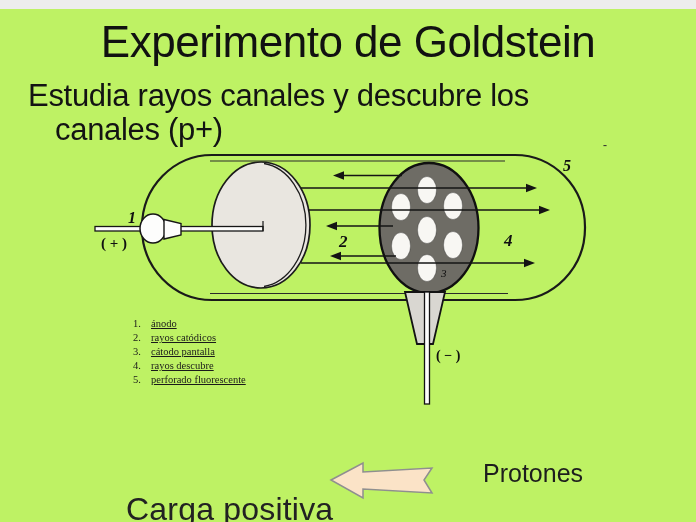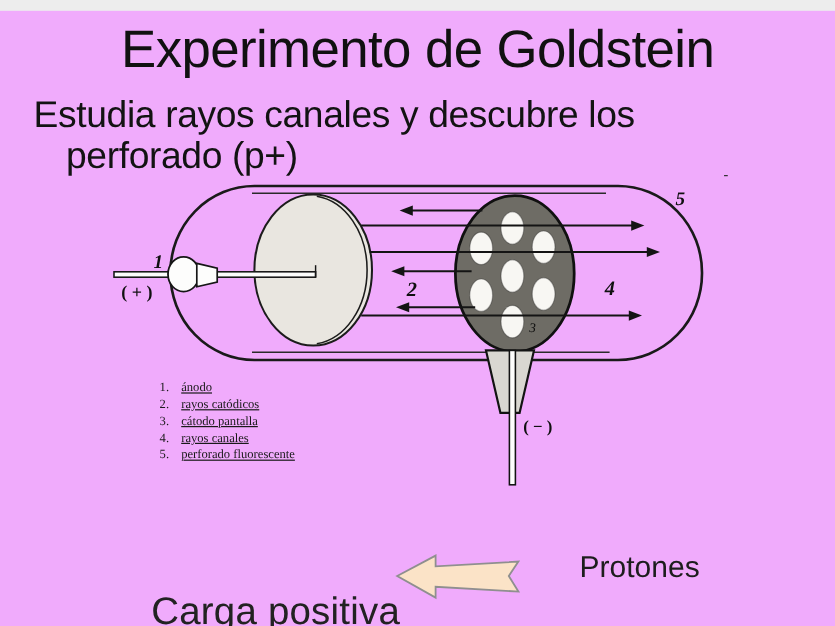--- a/index.html
+++ b/index.html
@@ -1,17 +1,17 @@
 <!DOCTYPE html>
 <html><head>
 <meta charset="utf-8">
 <style>
   html,body{margin:0;padding:0;background:#888;}
   #slide{
-    position:relative;width:696px;height:522px;background:#f0abfc;
+    position:relative;width:696px;height:522px;background:#bef264;
     overflow:hidden;font-family:"Liberation Sans",sans-serif;color:#151515;
   }
   #top-strip{position:absolute;left:0;top:0;width:696px;height:9px;background:#ededed;}
   #page-title{
     position:absolute;left:0;top:18px;width:696px;text-align:center;
     font-size:44px;line-height:48px;font-weight:400;letter-spacing:-0.5px;color:#111;
     white-space:nowrap;
   }
   #subtitle{
     position:absolute;left:28px;top:79px;font-size:31px;line-height:34px;
@@ -41,21 +41,21 @@
 <body>
 
 <div id="slide">
 
   <div id="top-strip"></div>
 
   <div id="page-title">Experimento de Goldstein</div>
 
   <div id="subtitle">
     <div class="line1">Estudia rayos canales y descubre los</div>
-    <div class="line2">perforado (p+)</div>
+    <div class="line2">canales (p+)</div>
   </div>
 
   <svg id="diagram-svg" width="545" height="280" viewBox="0 0 545 280">
 
     <rect x="62" y="15" width="443" height="145" rx="70" ry="72" fill="none" stroke-width="2.2" stroke="#1a1a1a"></rect>
     <line x1="130" y1="21" x2="425" y2="21" stroke="#2a2a2a" stroke-width="1.2"></line>
     <line x1="130" y1="153.5" x2="428" y2="153.5" stroke="#2a2a2a" stroke-width="1.2"></line>
 
     <ellipse cx="181" cy="85" rx="49" ry="63" stroke="#1c1c1c" stroke-width="1.7" fill="#e9e6e0"></ellipse>
     <path d="M 184 23.5 A 48 62 0 0 1 184 146.5" fill="none" stroke="#1c1c1c" stroke-width="1.3"></path>
@@ -113,21 +113,21 @@
     <div class="row">
       <span class="num">1.</span><span>ánodo</span>
     </div>
     <div class="row">
       <span class="num">2.</span><span>rayos catódicos</span>
     </div>
     <div class="row">
       <span class="num">3.</span><span>cátodo pantalla</span>
     </div>
     <div class="row">
-      <span class="num">4.</span><span>rayos canales</span>
+      <span class="num">4.</span><span>rayos descubre</span>
     </div>
     <div class="row">
       <span class="num">5.</span><span>perforado fluorescente</span>
     </div>
   </div>
 
   <div id="footer-left-label">Carga positiva</div>
 
   <svg id="footer-arrow-svg" width="112" height="46" viewBox="0 0 112 46">
     <polygon points="3,22 35,5 35,14 104,10 96,22 104,35 35,31 35,40" stroke="#8f8f8f" stroke-width="1.5" stroke-linejoin="miter" fill="#fbe3c7"></polygon>

